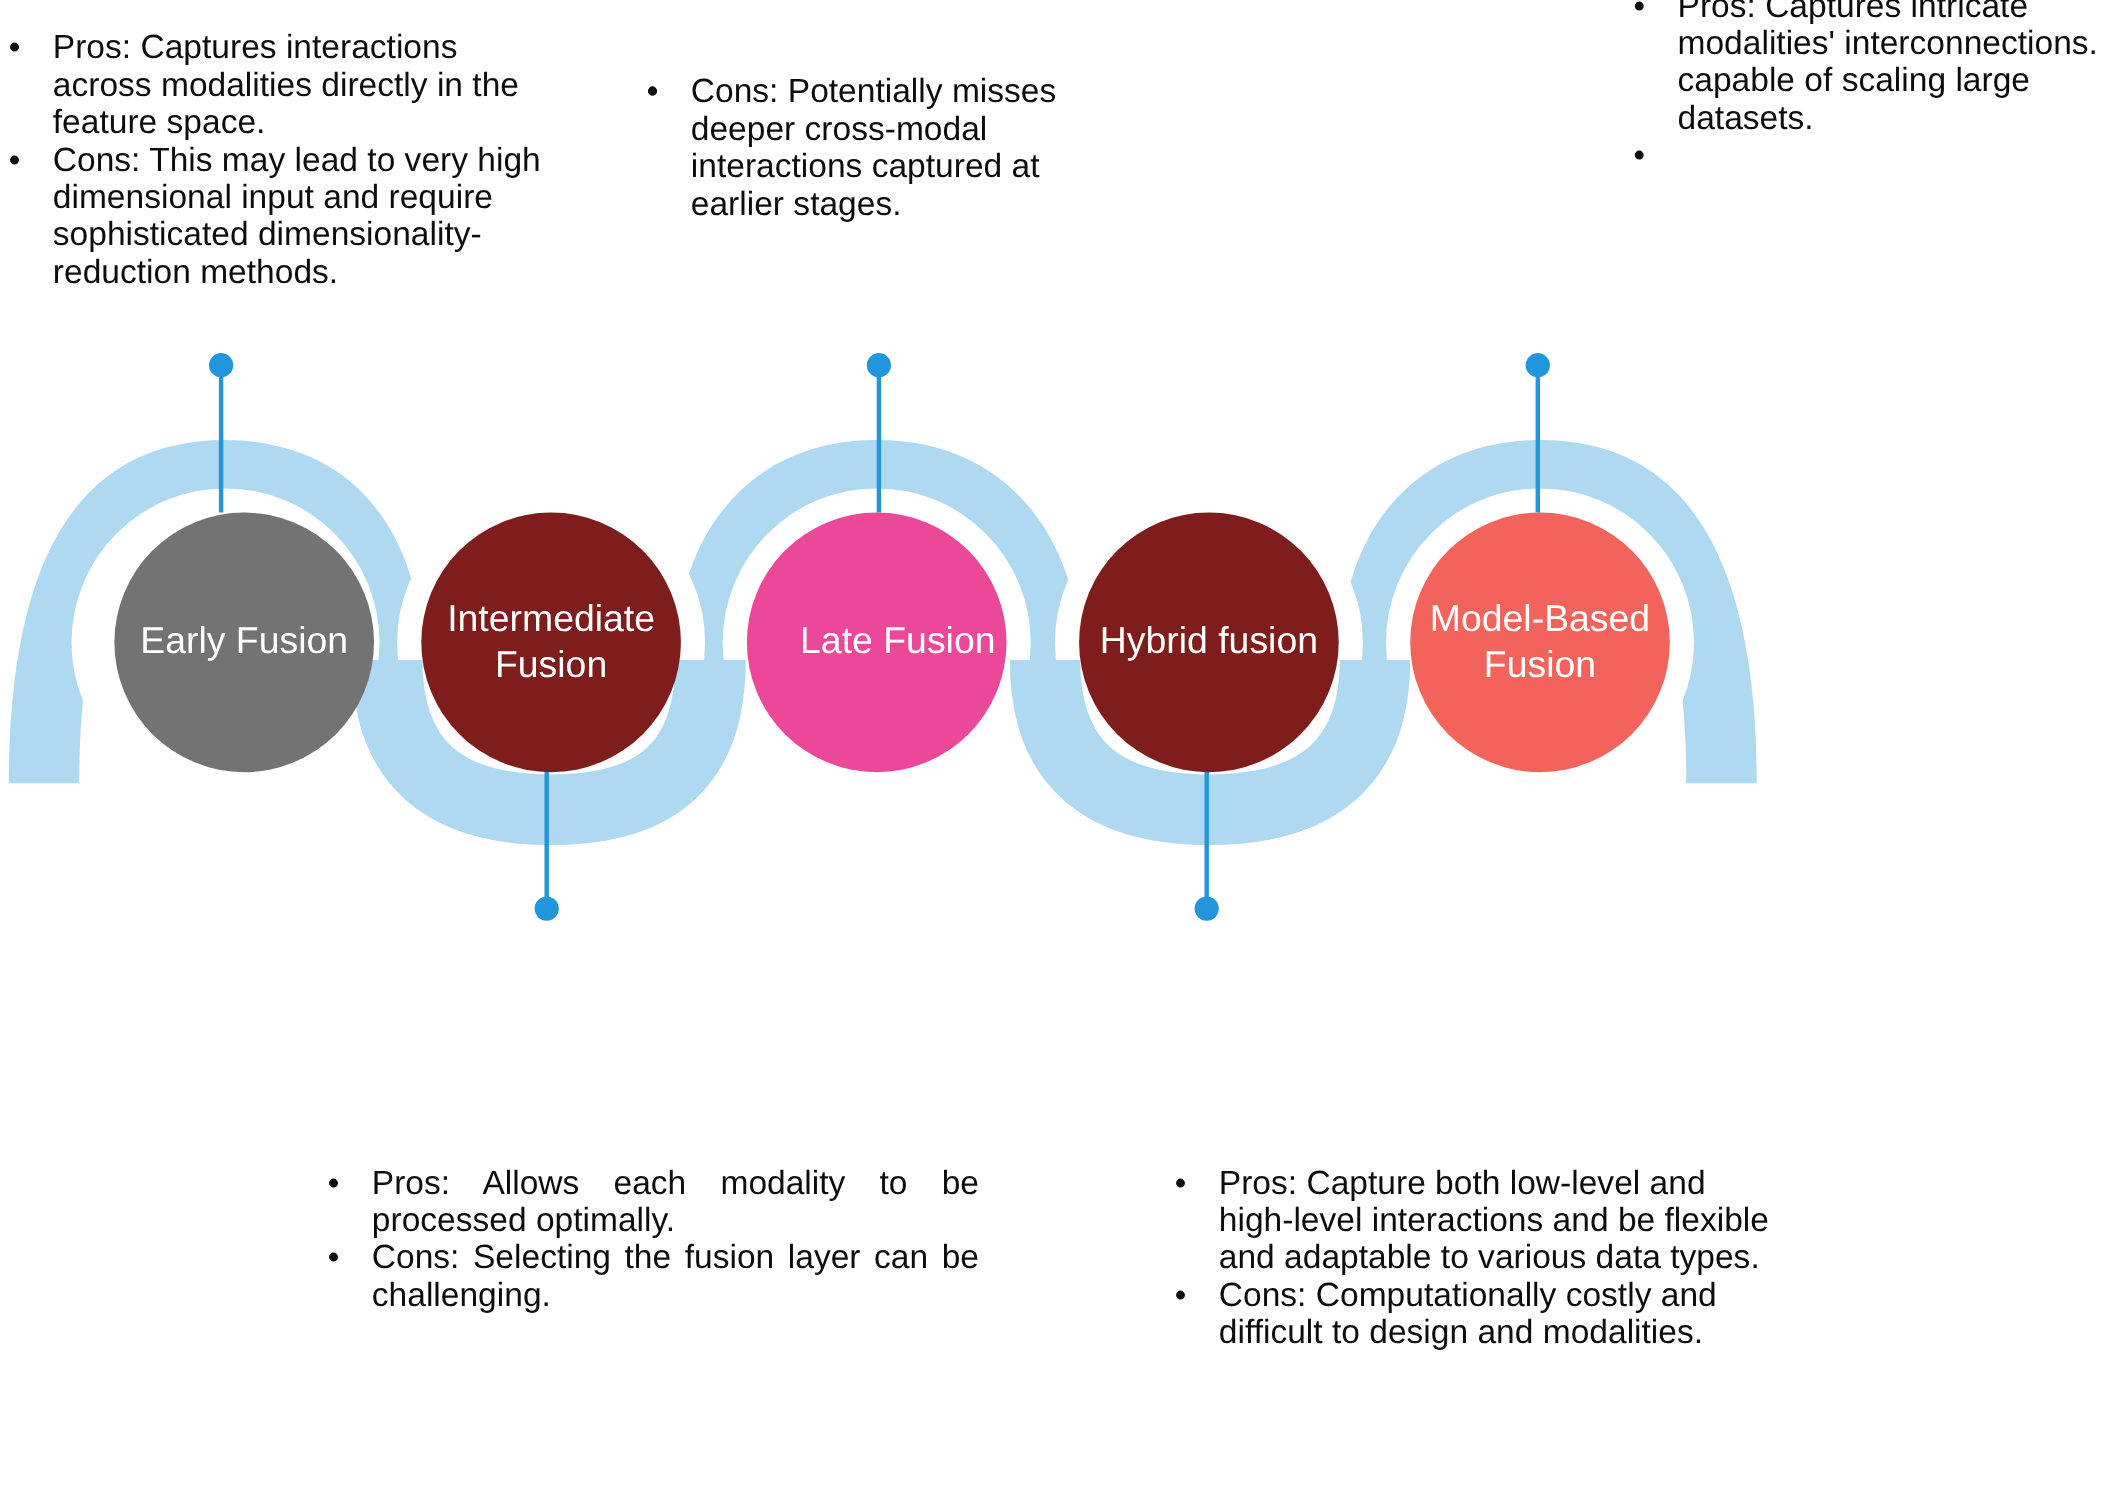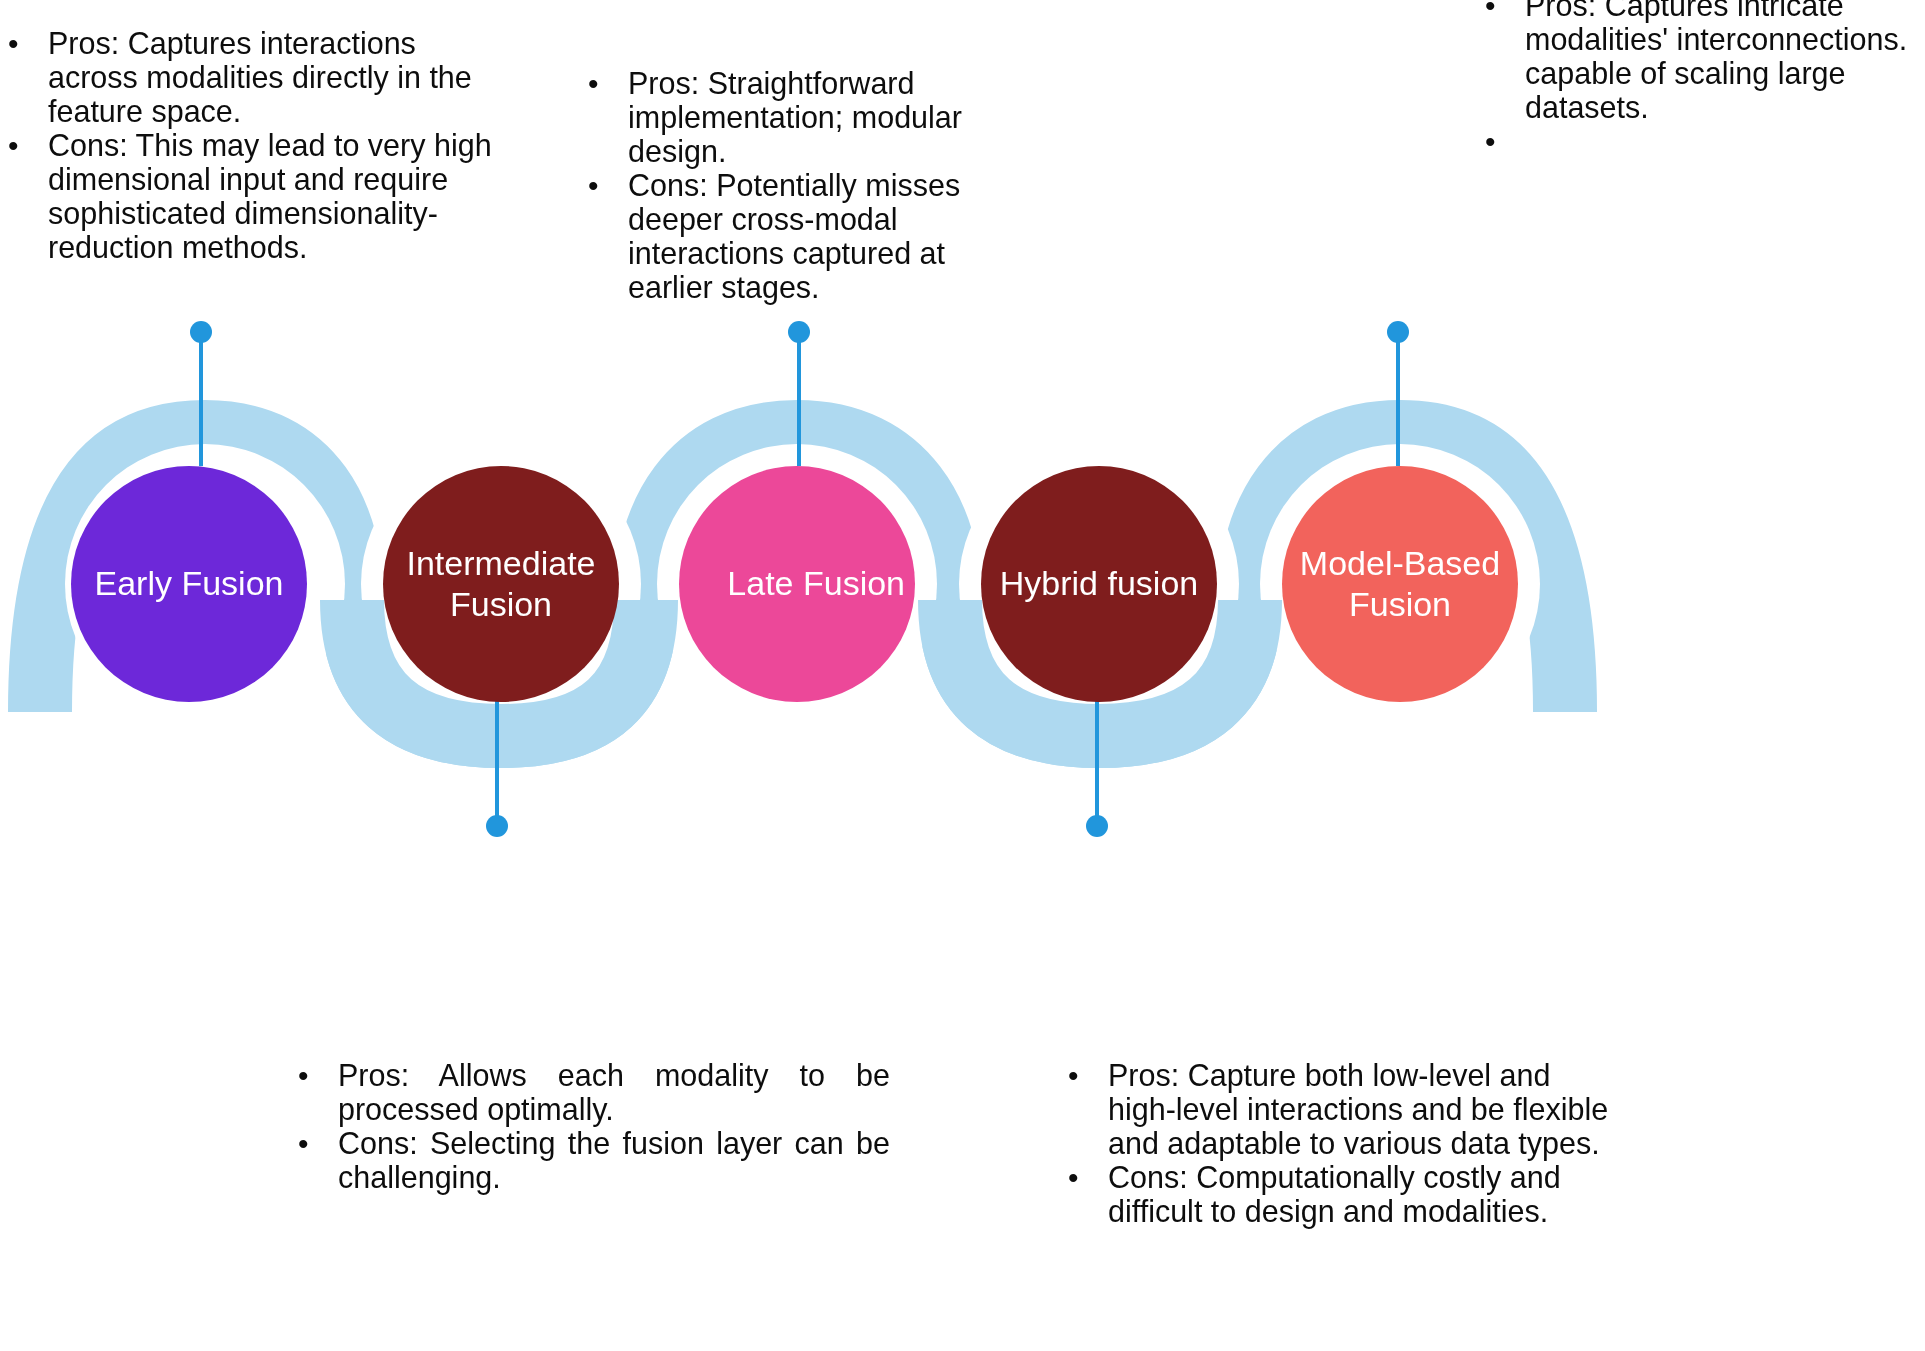--- a/index.html
+++ b/index.html
@@ -129,21 +129,21 @@
 
     <g>
       <circle cx="201" cy="332" r="11" fill="#2196DC"></circle>
       <circle cx="497" cy="826" r="11" fill="#2196DC"></circle>
       <circle cx="799" cy="332" r="11" fill="#2196DC"></circle>
       <circle cx="1097" cy="826" r="11" fill="#2196DC"></circle>
       <circle cx="1398" cy="332" r="11" fill="#2196DC"></circle>
     </g>
   </svg>
 
-  <div class="node" id="node-early-fusion" style="left:71px; top:466px; width:236px; height:236px; background:#6d28d9;">
+  <div class="node" id="node-early-fusion" style="left:104px; top:466px; width:236px; height:236px; background:#737373;">
     <span class="node-label">Early Fusion</span>
   </div>
 
   <div class="node" id="node-intermediate-fusion" style="left:383px; top:466px; width:236px; height:236px; background:#7f1d1d;">
     <span class="node-label">Intermediate
 Fusion</span>
   </div>
 
   <div class="node" id="node-late-fusion" style="left:679px; top:466px; width:236px; height:236px; background:#ec4899;text-align:right;">
     <span class="node-label">Late Fusion</span>
@@ -168,21 +168,20 @@
         <span class="bullet">•</span>
         <span class="txt">Cons: This may lead to very high dimensional input and require sophisticated dimensionality-reduction methods.</span>
       </li>
     </ul>
   </div>
 
   <div class="note" id="note-late-fusion" style="left:580px; top:66px; width:420px;">
     <ul>
       <li>
         <span class="bullet">•</span>
-        <span class="txt">Pros: Straightforward implementation; modular design.</span>
       </li>
       <li>
         <span class="bullet">•</span>
         <span class="txt">Cons: Potentially misses deeper cross-modal interactions captured at earlier stages.</span>
       </li>
     </ul>
   </div>
 
   <div class="note" id="note-model-based-fusion" style="left:1477px; top:-12px; width:448px;">
     <ul>

